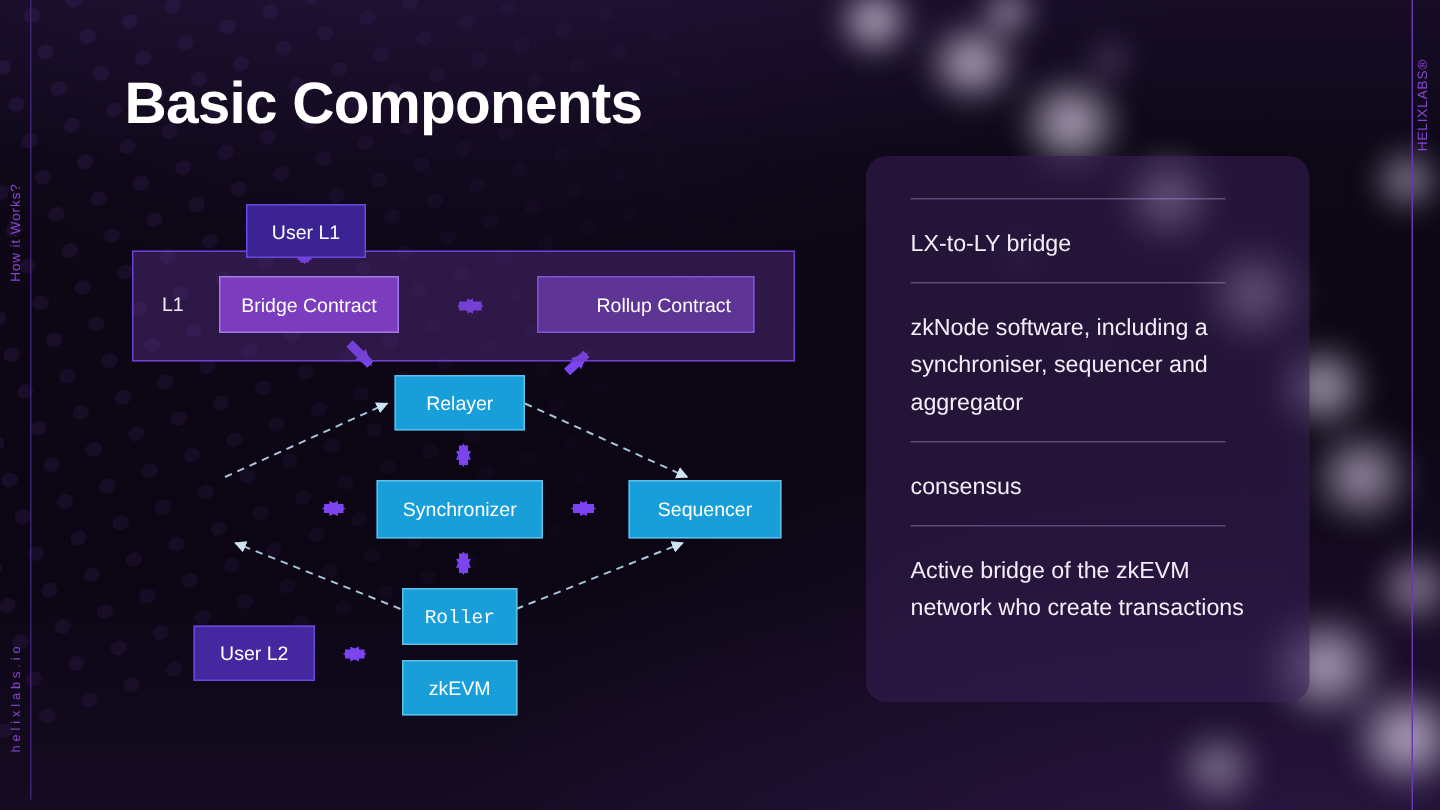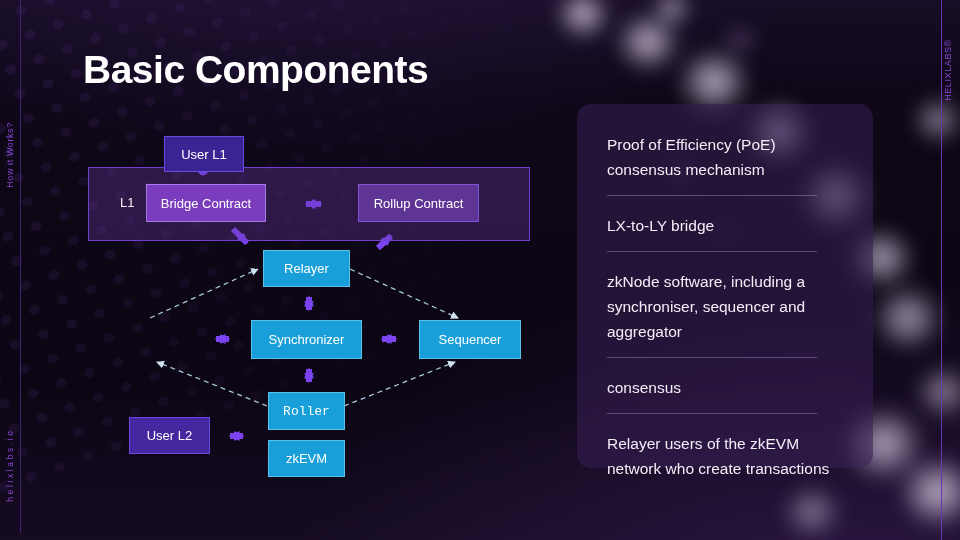--- a/index.html
+++ b/index.html
@@ -61,35 +61,35 @@
   }
 
   .diagram { position:absolute; inset:0; z-index:3; }
   .overlay { position:absolute; left:0; top:0; z-index:1; }
 
   .l1-zone {
     position:absolute; left:88px; top:167px; width:440px; height:72px;
     background: rgba(106,58,162,0.35);
     border:1px solid #6f3fd6; z-index:1;
   }
-  .l1-label { position:absolute; left:120px; top:195px; color:#f2edf8; font-size:13px; z-index:2;text-align:center; }
+  .l1-label { position:absolute; left:108px; top:195px; color:#f2edf8; font-size:13px; z-index:2;text-align:center; }
 
   .node {
     position:absolute; z-index:2; display:flex; align-items:center; justify-content:center;
     color:#ffffff; font-size:13px; text-align:center;
   }
   .node.cyan     { background: var(--node-cyan,#189fd9); border:1px solid rgba(150,220,245,0.55); }
   .node.indigo   { background: var(--node-indigo,#3c2394); border:1.5px solid #6a49e0; }
   .node.indigo2  { background: var(--node-indigo2,#45279f); border:1.5px solid #6a49e0; }
   .node.contract { background: var(--contract-purple,#7b3dbd); border:1px solid #a47ae8; }
   .node.rollup   { background: var(--rollup-purple,#5e3494); border:1px solid #7f55de; }
 
   #n-user-l1      { left:164px; top:120px; width:78px;  height:34px;margin-top:16px; }
   #n-bridge       { left:146px; top:184px; width:118px; height:36px; }
-  #n-rollup       { left:358px; top:184px; width:119px; height:36px; }
+  #n-rollup       { left:358px; top:184px; width:119px; height:36px;padding-left:24px; }
   #n-relayer      { left:263px; top:250px; width:85px;  height:35px; }
   #n-aggregator   { left:103px; top:320px; width:89px;  height:37px; }
   #n-synchronizer { left:251px; top:320px; width:109px; height:37px; }
   #n-sequencer    { left:419px; top:320px; width:100px; height:37px; }
   #n-roller       { left:268px; top:392px; width:75px;  height:36px;font-family:Liberation Mono, monospace; }
   #n-user-l2      { left:129px; top:417px; width:79px;  height:35px; }
   #n-zkevm        { left:268px; top:440px; width:75px;  height:35px; }
 
   .panel {
     position:absolute; left:577px; top:104px; width:296px; height:364px; z-index:4;
@@ -158,24 +158,23 @@
     <div class="node rollup" id="n-rollup">Rollup Contract</div>
     <div class="node cyan" id="n-relayer">Relayer</div>
     <div class="node cyan" id="n-synchronizer">Synchronizer</div>
     <div class="node cyan" id="n-sequencer">Sequencer</div>
     <div class="node cyan" id="n-roller">Roller</div>
     <div class="node indigo2" id="n-user-l2">User L2</div>
     <div class="node cyan" id="n-zkevm">zkEVM</div>
   </div>
 
   <div class="panel">
-    <p class="panel-item">Proof of Efficiency (PoE) consensus mechanism</p>
     <hr class="panel-divider">
     <p class="panel-item">LX-to-LY bridge</p>
     <hr class="panel-divider">
     <p class="panel-item">zkNode software, including a synchroniser, sequencer and aggregator</p>
     <hr class="panel-divider">
     <p class="panel-item">consensus</p>
     <hr class="panel-divider">
-    <p class="panel-item">Relayer users of the zkEVM network who create transactions</p>
+    <p class="panel-item">Active bridge of the zkEVM network who create transactions</p>
   </div>
 
 </div>
 
 </body></html>

